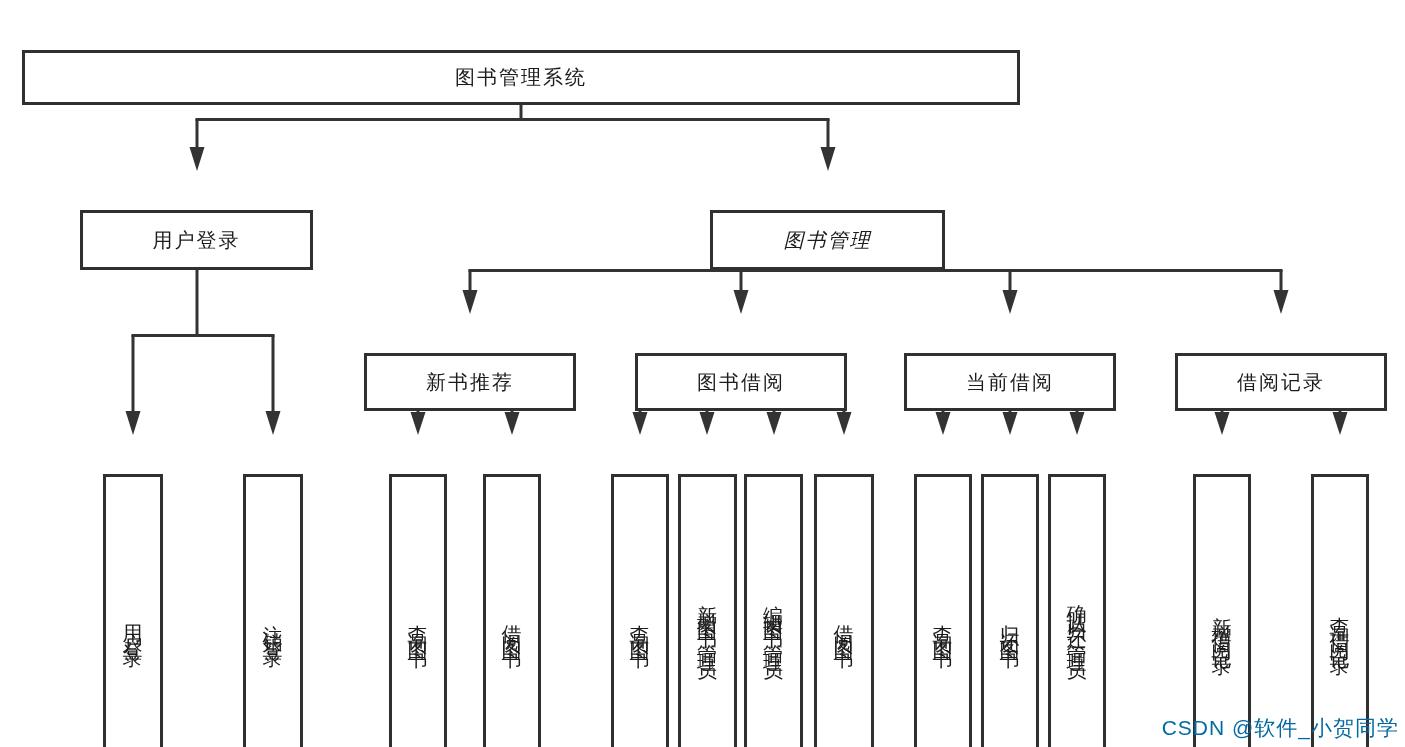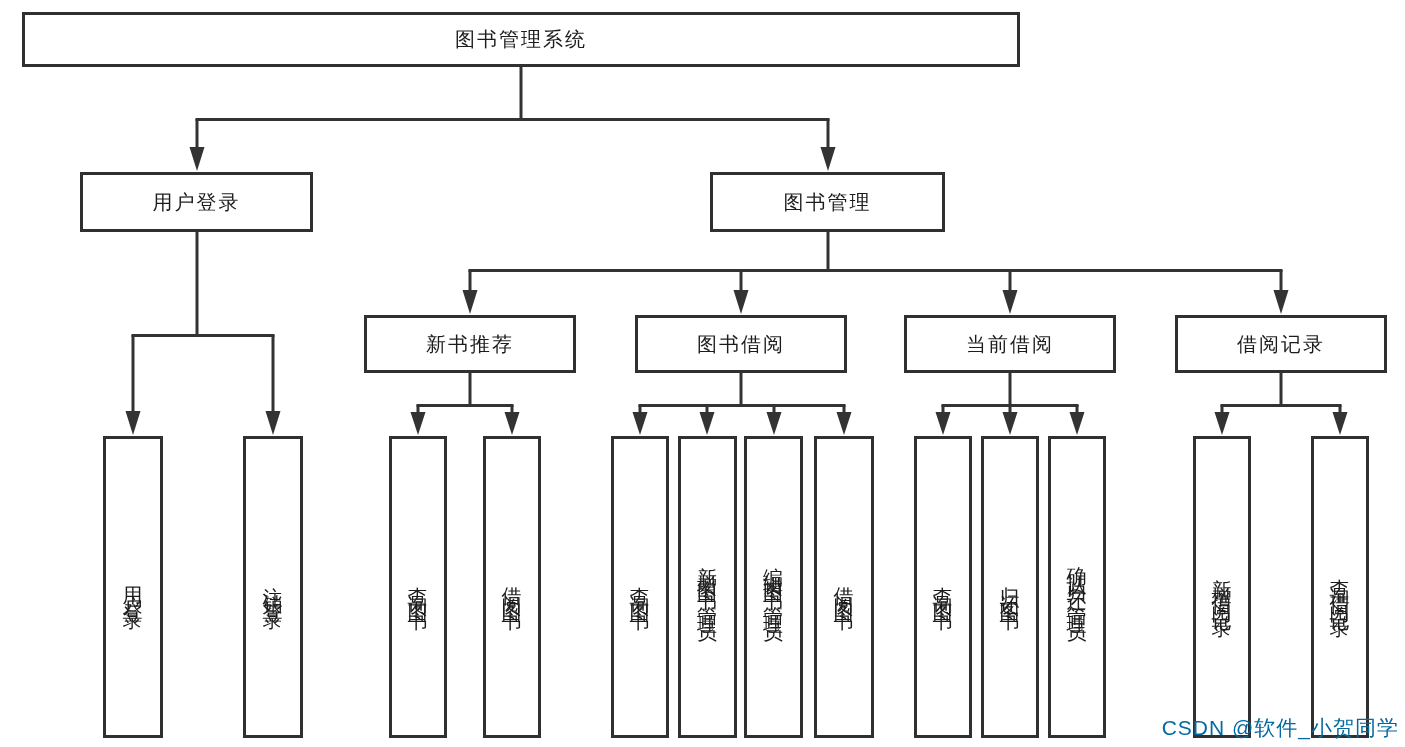--- a/index.html
+++ b/index.html
@@ -33,32 +33,33 @@
     box-sizing: border-box;
     background: #ffffff;
     border: 3px solid #303030;
     display: flex;
     align-items: center;
     justify-content: center;
     font-size: 20px;
     letter-spacing: 2px;
     z-index: 2;
     text-align: center;
+    margin-top: 38px;
   }
   .leaf span {
     writing-mode: vertical-lr;
     text-orientation: mixed;
     letter-spacing: 8px;
     line-height: 1.0;
   }
   
   .n-root        { left: 22px;  top: 12px;  width: 998px; height: 55px; }
   
   .n-user-login  { left: 80px;  top: 172px; width: 233px; height: 60px; }
-  .n-book-mgmt   { left: 710px; top: 172px; width: 235px; height: 60px; }
+  .n-book-mgmt   { left: 710px; top: 172px; width: 235px; height: 60px; font-style: italic; }
   
   .lvl3          { top: 315px; height: 58px; width: 212px; }
   .n-new-book    { left: 364px; }
   .n-book-borrow { left: 635px; }
   .n-cur-borrow  { left: 904px; }
   .n-borrow-rec  { left: 1175px; }
   
   .leaf          { top: 436px; height: 302px; width: 58px; }
   .lf-ul-login   { left: 103px; width: 60px; }
   .lf-ul-logout  { left: 243px; width: 60px; }

